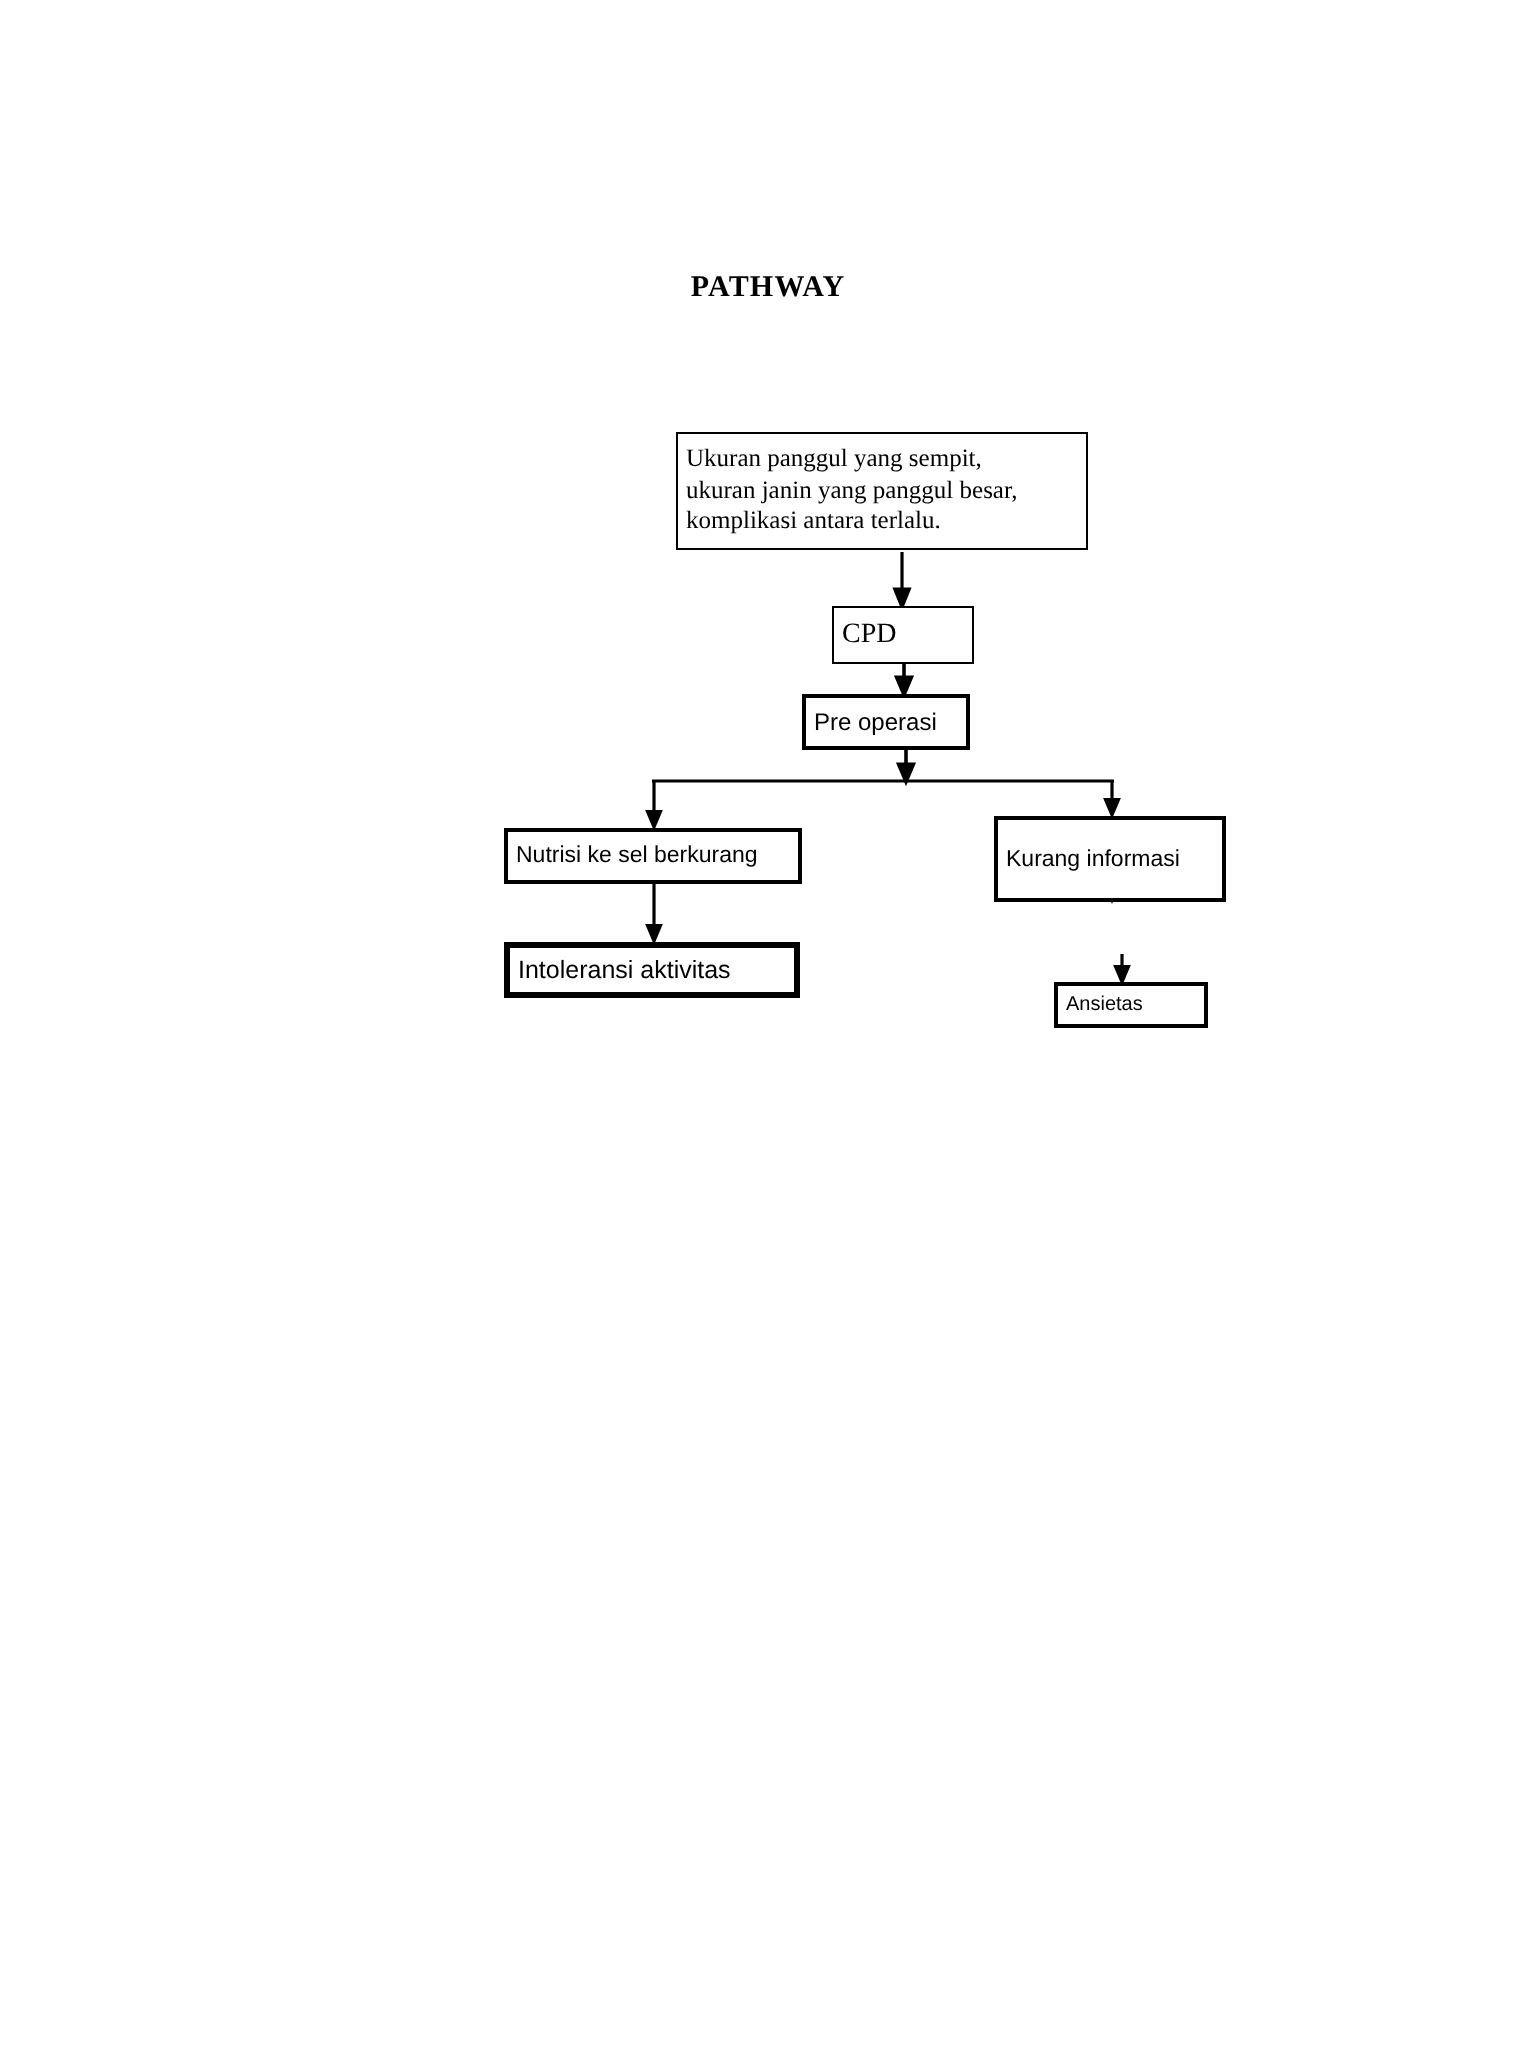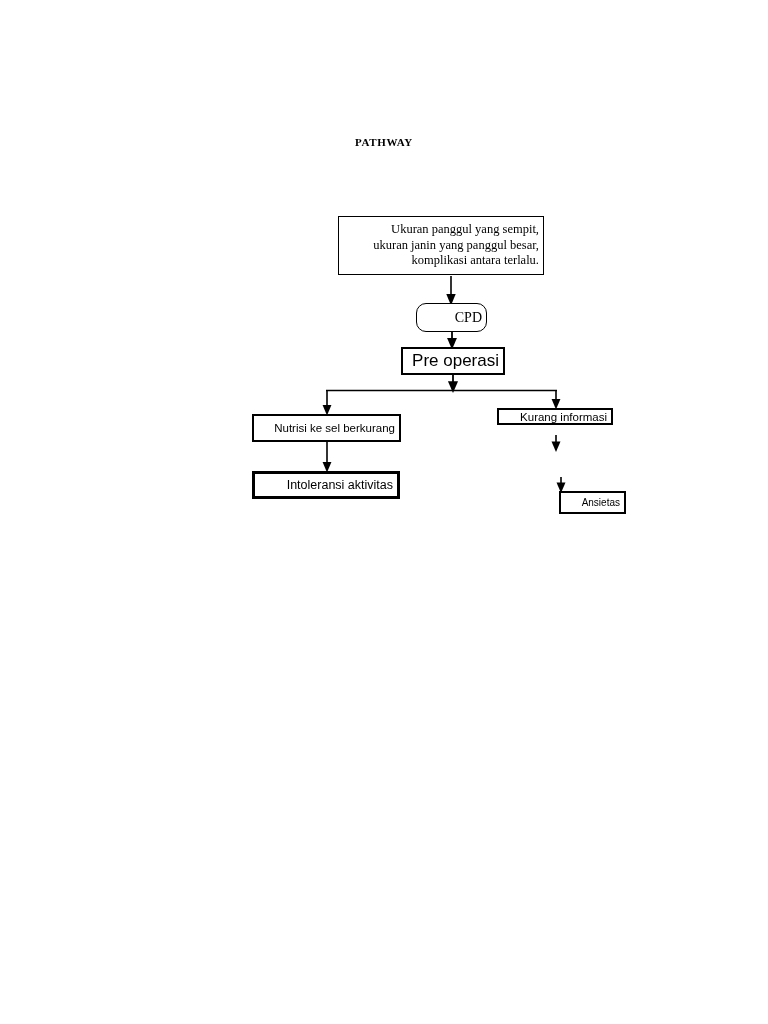--- a/index.html
+++ b/index.html
@@ -16,34 +16,34 @@
     font-family: "Liberation Sans", sans-serif;
   }
   #title {
     position: absolute;
     left: 0;
     top: 136px;
     width: 768px;
     text-align: center;
     font-family: "Liberation Serif", serif;
     font-weight: bold;
-    font-size: 11px;
+    font-size: 15px;
     letter-spacing: 0.6px;
     color: #000000;
   }
   .node {
     position: absolute;
     box-sizing: border-box;
     background: #ffffff;
     border: 1px solid #000000;
     color: #000000;
     display: flex;
     align-items: center;
     justify-content: center;
-    text-align: right;
+    text-align: left;
     z-index: 2;
   }
   .node .label {
     display: block;
     width: 100%;
     padding: 0 4px;
     box-sizing: border-box;
   }
   
   #node-cause {
@@ -58,30 +58,29 @@
   }
   
   #node-cpd {
     left: 416px;
     top: 303px;
     width: 71px;
     height: 29px;
     border-width: 1.6px;
     font-family: "Liberation Serif", serif;
     font-size: 14px;
-    border-radius: 10px;
   }
   
   #node-preoperasi {
     left: 401px;
     top: 347px;
-    width: 104px;
+    width: 84px;
     height: 28px;
     border-width: 2.2px;
-    font-size: 17px;
+    font-size: 12px;
   }
   #node-nutrisi {
     left: 252px;
     top: 414px;
     width: 149px;
     height: 28px;
     border-width: 2.2px;
     font-size: 11.5px;
   }
   #node-intoleransi {
@@ -89,40 +88,39 @@
     top: 471px;
     width: 148px;
     height: 28px;
     border-width: 3px;
     font-size: 12.5px;
   }
   #node-kurang-informasi {
     left: 497px;
     top: 408px;
     width: 116px;
-    height: 17px;
+    height: 43px;
     border-width: 2.4px;
     font-size: 11.5px;
   }
   #node-merasa-cemas {
     left: 475px;
     top: 450px;
     width: 168px;
     height: 27px;
     border-width: 2.4px;
     font-size: 11.5px;
   }
   #node-ansietas {
     left: 527px;
     top: 491px;
-    width: 67px;
+    width: 77px;
     height: 23px;
     border-width: 2.4px;
     font-size: 10px;
-    margin-left: 32px;
   }
   #connectors {
     position: absolute;
     left: 0;
     top: 0;
     width: 768px;
     height: 1024px;
     z-index: 1;
   }
 </style>

